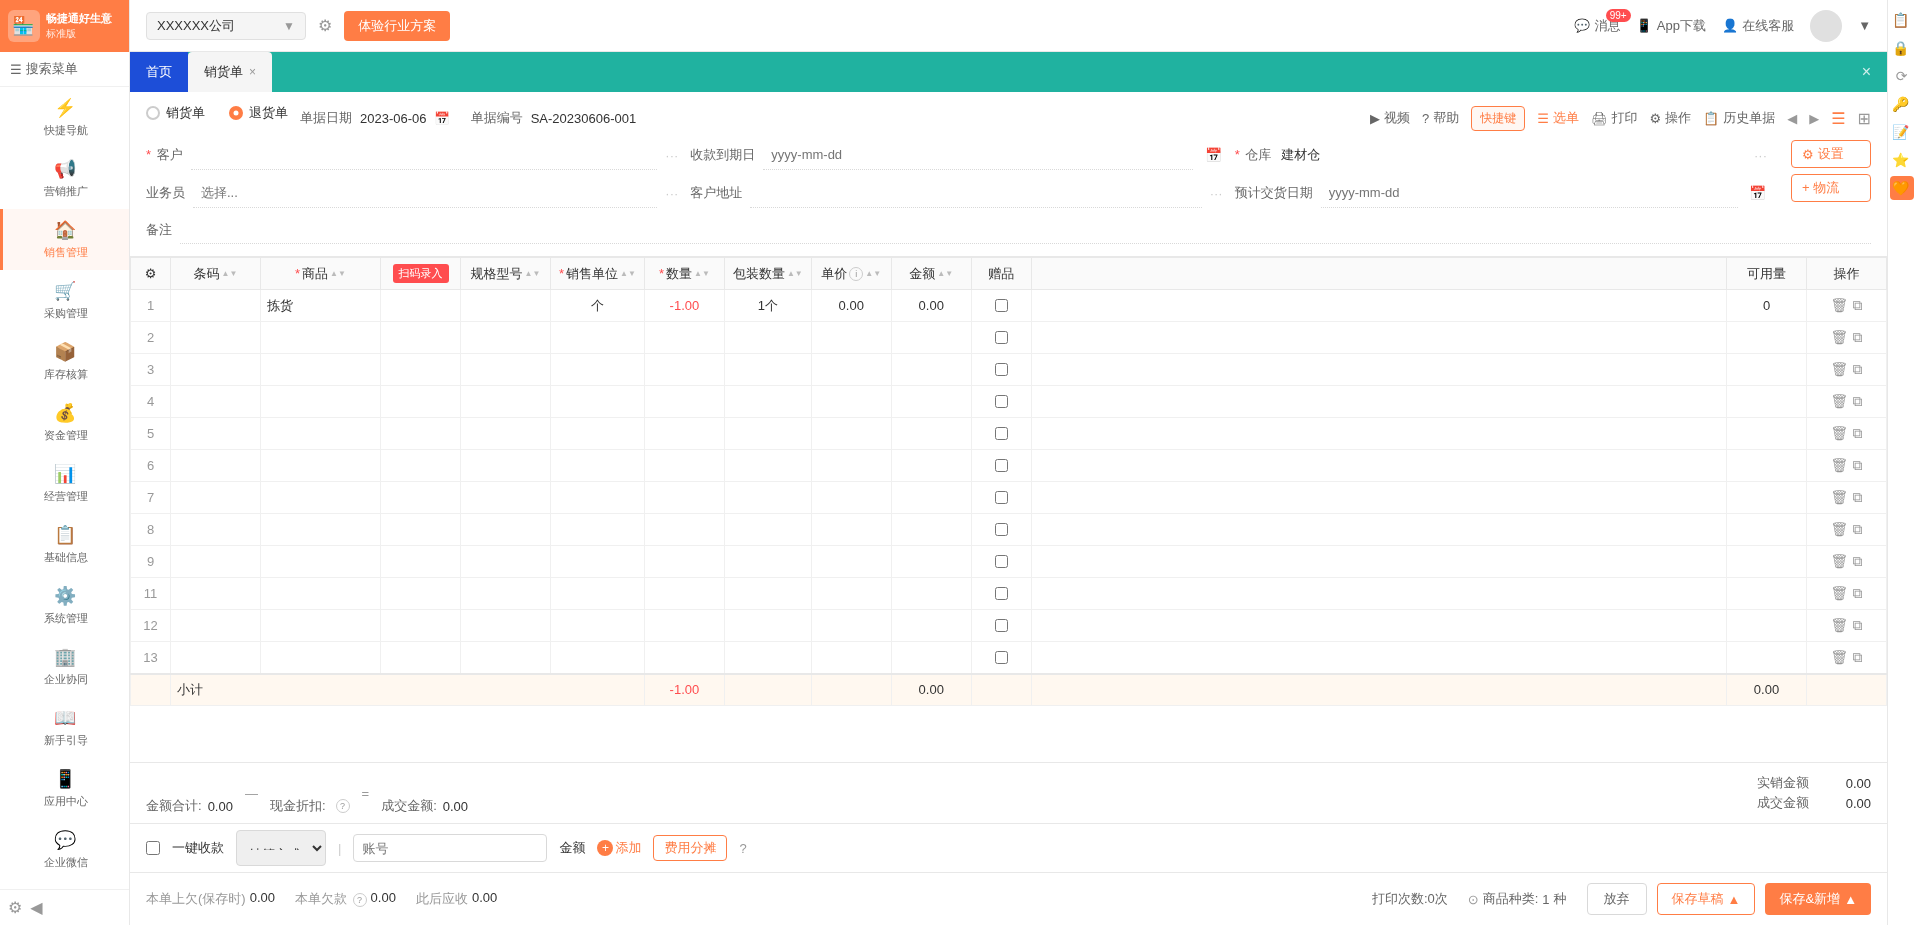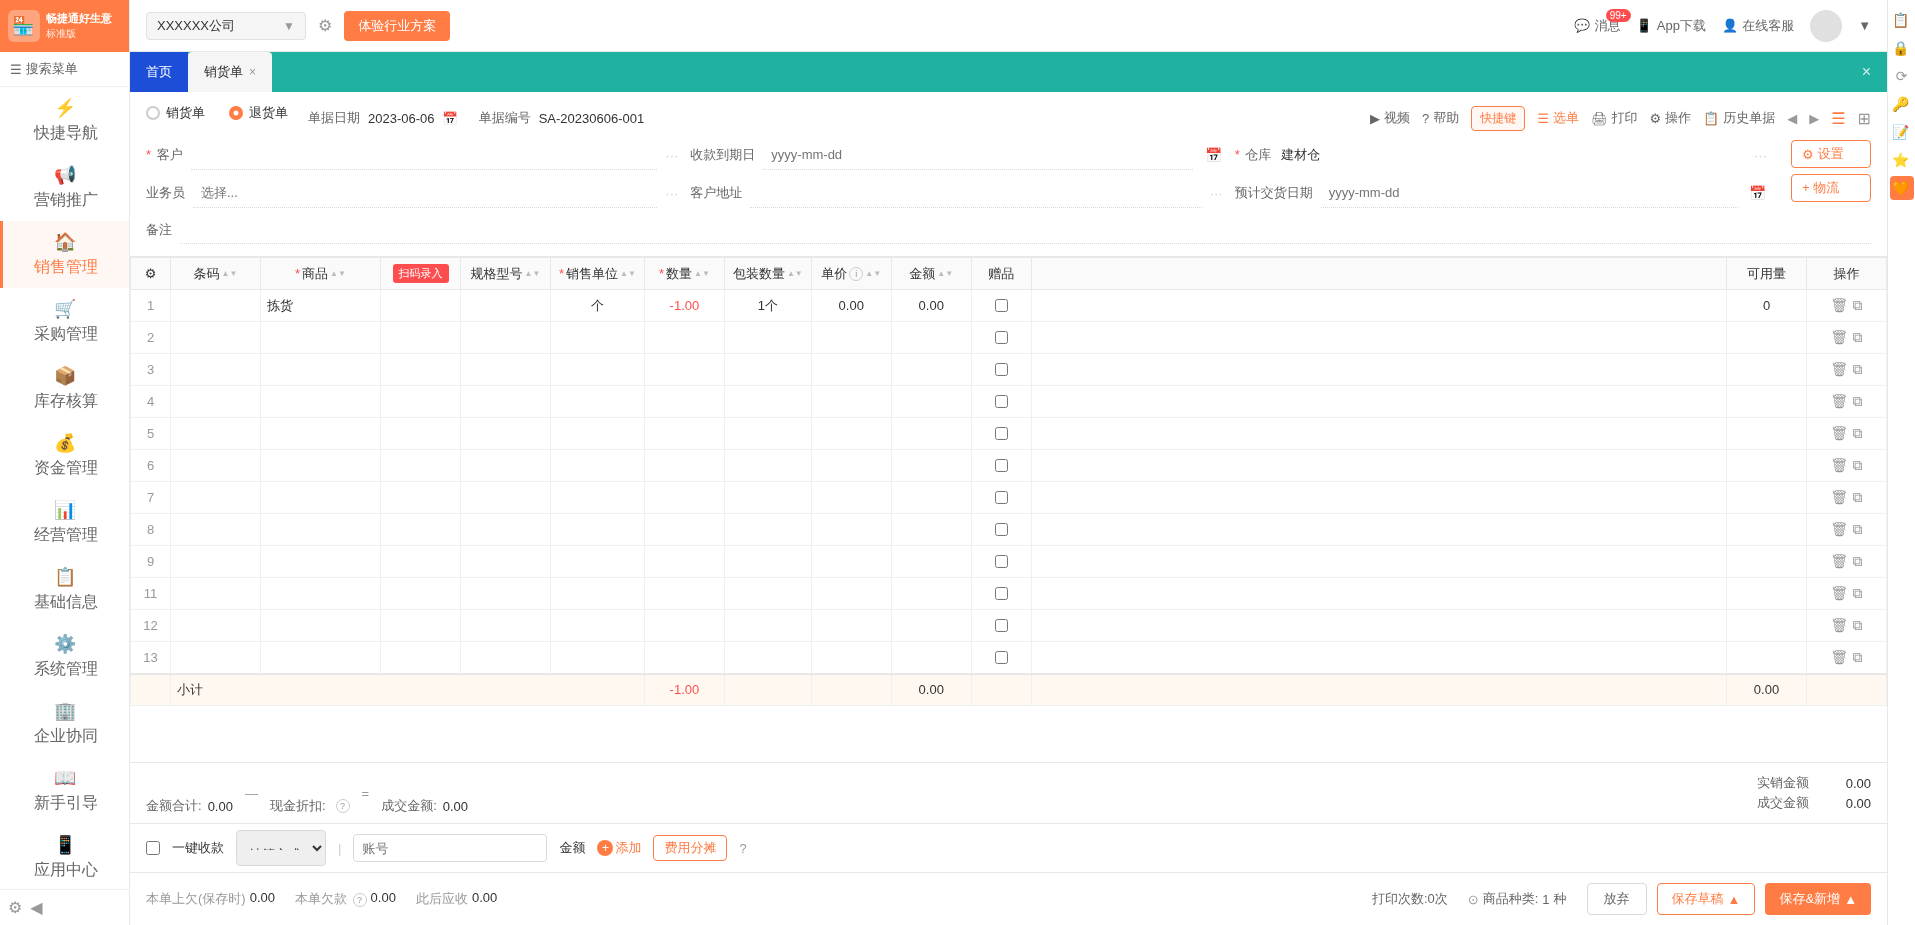--- a/index.html
+++ b/index.html
@@ -9,21 +9,21 @@
     .sidebar { width: 130px; min-width: 130px; background: #fff; display: flex; flex-direction: column; height: 925px; border-right: 1px solid #e8e8e8; }
     .sidebar-logo { background: #ff7d45; padding: 10px 8px; color: #fff; display: flex; align-items: center; gap: 6px; min-height: 52px; }
     .sidebar-logo-icon { width: 32px; height: 32px; background: rgba(255,255,255,0.3); border-radius: 6px; display: flex; align-items: center; justify-content: center; font-size: 18px; }
     .sidebar-logo-text { font-size: 11px; line-height: 1.4; font-weight: bold; }
     .sidebar-logo-sub { font-size: 10px; opacity: 0.85; }
     .sidebar-search { display: flex; align-items: center; padding: 8px 10px; gap: 4px; border-bottom: 1px solid #f0f0f0; cursor: pointer; color: #666; }
     .sidebar-nav { flex: 1; overflow-y: auto; }
     .sidebar-item { display: flex; flex-direction: column; align-items: center; padding: 10px 6px; cursor: pointer; color: #666; border-left: 3px solid transparent; gap: 4px; }
     .sidebar-item.active { background: #fff7f3; color: #ff7d45; border-left-color: #ff7d45; }
     .sidebar-item-icon { font-size: 18px; }
-    .sidebar-item-label { font-size: 16px; text-align: center; }
+    .sidebar-item-label { font-size: 11px; text-align: center; }
     .sidebar-bottom { padding: 8px; display: flex; gap: 8px; align-items: center; border-top: 1px solid #f0f0f0; }
     .sidebar-bottom-icon { color: #999; cursor: pointer; font-size: 16px; }
 
     
     .main { flex: 1; display: flex; flex-direction: column; height: 925px; overflow: hidden; }
 
     
     .topbar { height: 52px; background: #fff; display: flex; align-items: center; padding: 0 16px; border-bottom: 1px solid #e8e8e8; gap: 12px; }
     .topbar-company { display: flex; align-items: center; gap: 6px; background: #f5f5f5; border: 1px solid #e0e0e0; border-radius: 4px; padding: 4px 10px; min-width: 160px; cursor: pointer; }
     .topbar-company-name { font-size: 13px; color: #333; flex: 1; }
@@ -293,21 +293,21 @@
         <div class="radio-row">
           <label class="radio-item">
             <div class="radio-circle"></div>
             <span>销货单</span>
           </label>
           <label class="radio-item">
             <div class="radio-circle active"></div>
             <span>退货单</span>
           </label>
         </div>
-        <div class="date-info" style="margin-left:20px;">
+        <div class="date-info" style="margin-left:12px;">
           <span class="date-label">单据日期</span>
           <span class="date-value">2023-06-06</span>
           <span style="color:#999;cursor:pointer;">📅</span>
         </div>
         <div class="doc-info" style="margin-left:20px;">
           <span class="doc-label">单据编号</span>
           <span class="doc-value">SA-20230606-001</span>
         </div>
         <div class="toolbar-right">
           <span class="toolbar-btn">

